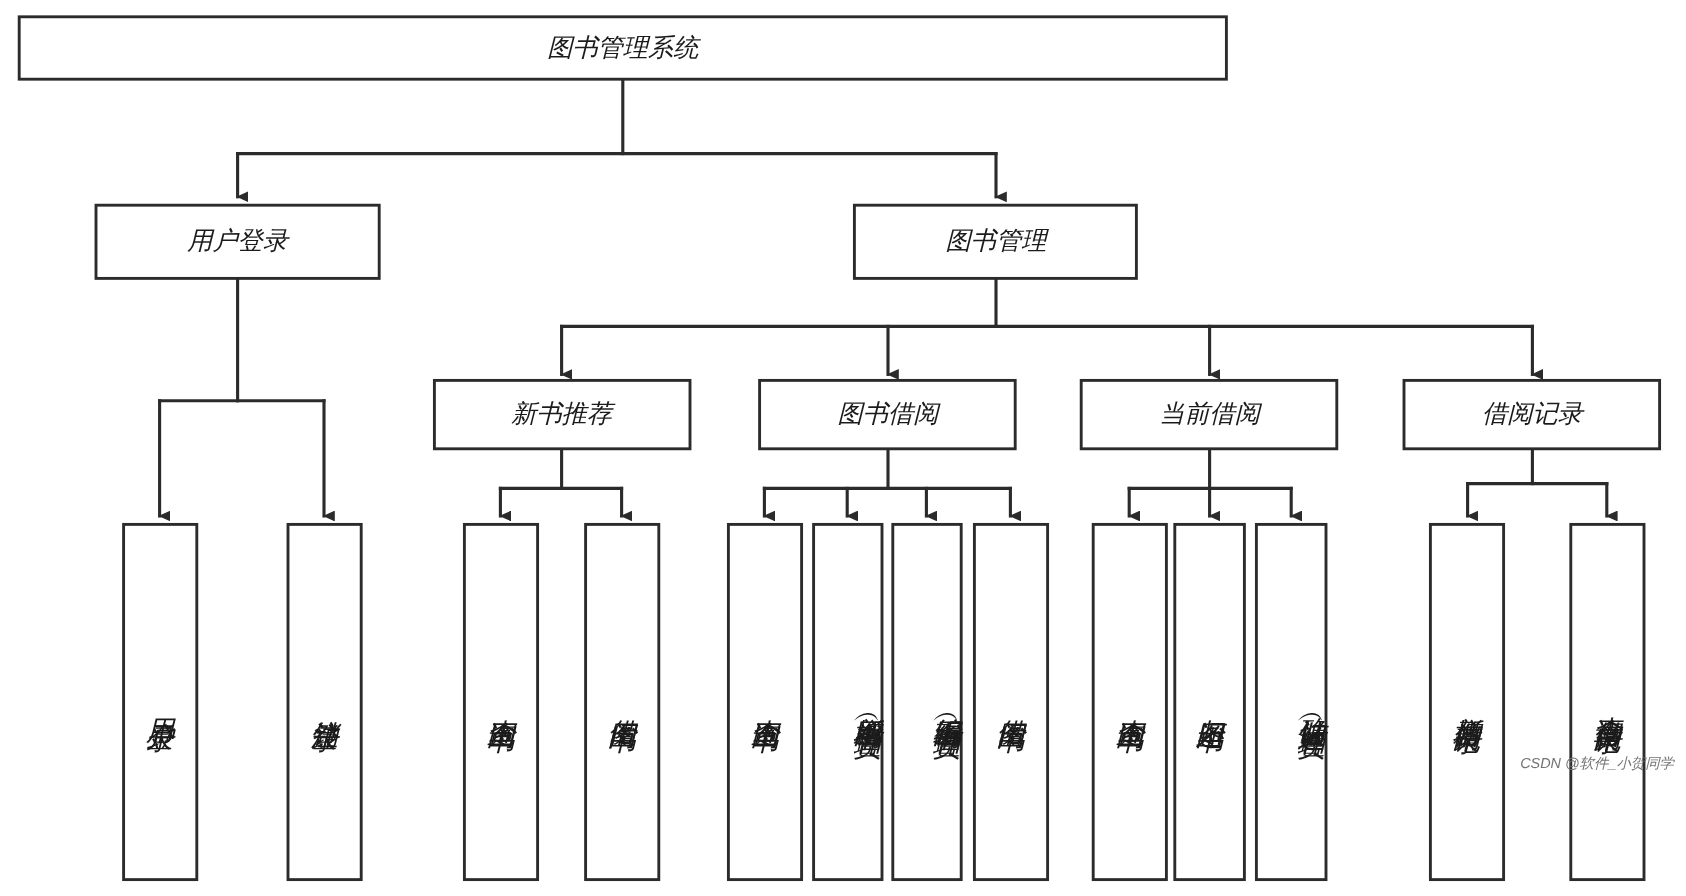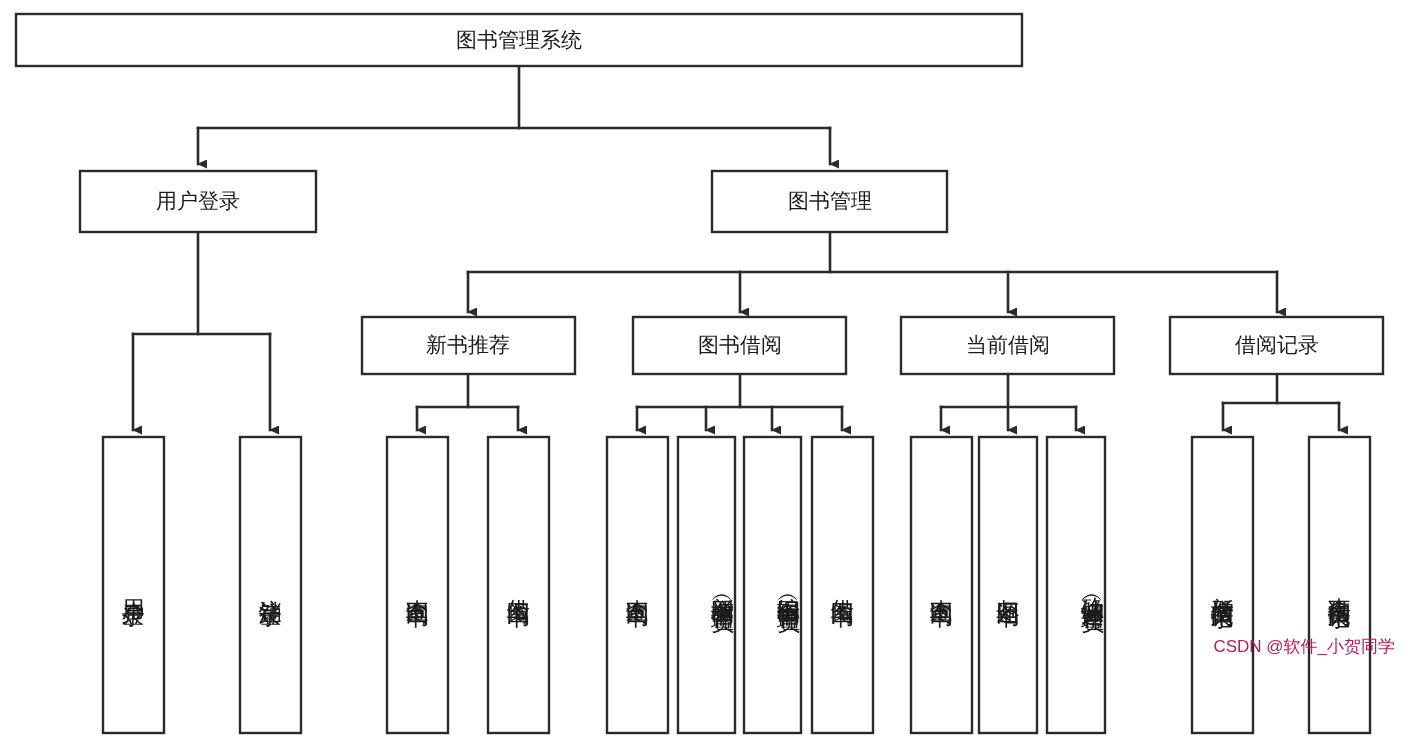--- a/index.html
+++ b/index.html
@@ -12,20 +12,21 @@
     width: 1405px;
     height: 747px;
     overflow: hidden;
     position: relative;
   }
   #diagram-root {
     position: relative;
     width: 1405px;
     height: 662px;
     background: #ffffff;
+    font-style: italic;
   }
   svg.diagram-svg {
     position: absolute;
     left: 0;
     top: 0;
     width: 1405px;
     height: 747px;
   }
   .node-box {
     fill: #ffffff;
@@ -56,24 +57,24 @@
     display: flex;
     align-items: center;
     justify-content: center;
     letter-spacing: 2px;
     white-space: nowrap;
     pointer-events: none;
   }
   .watermark {
     position: absolute;
     right: 10px;
-    bottom: 4px;
-    font-family: "Liberation Sans", "DejaVu Sans", sans-serif;
-    font-size: 17px;
-    color: #be185d;
+    bottom: 17px;
+    font-family: "Liberation Sans", "DejaVu Sans", sans-serif;
+    font-size: 12px;
+    color: #737373;
     white-space: nowrap;
     user-select: none;
   }
 </style>
 </head>
 <body>
 
 <div id="diagram-root">
 
   <svg class="diagram-svg" viewBox="0 0 1405 747">

